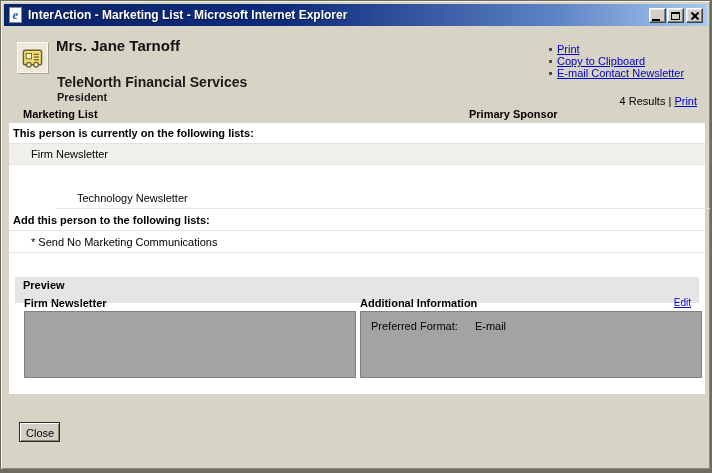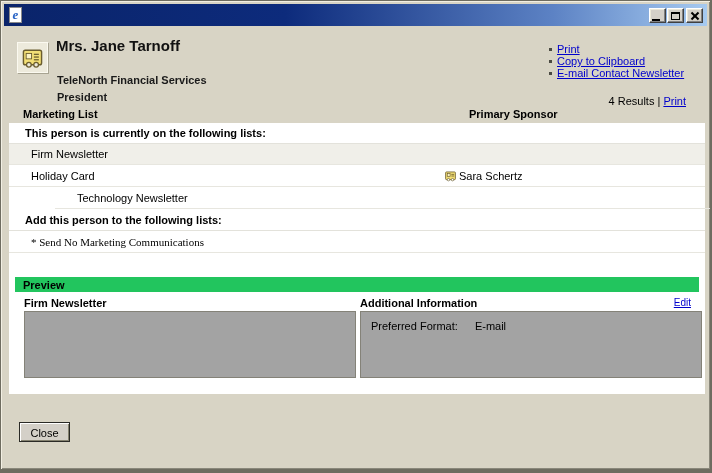--- a/index.html
+++ b/index.html
@@ -40,91 +40,92 @@
   .glyph-x::before{transform:rotate(45deg);} .glyph-x::after{transform:rotate(-45deg);}
 
   
   .card-tile{
     position:absolute;left:16px;top:41px;width:31px;height:31px;
     background:#edeadc;border:1px solid #fbf9f0;
     box-shadow:1px 1px 0 #a8a492;
   }
   .contact-name{position:absolute;left:55px;top:36px;font-size:15px;font-weight:bold;color:#111;}
   .contact-job{position:absolute;left:56px;top:59px;font-size:11px;font-weight:bold;color:#1a1a1a;margin-top:31px;}
-  .contact-co{position:absolute;left:56px;top:73px;font-size:11px;font-weight:bold;color:#1a1a1a;}
+  .contact-co{position:absolute;left:56px;top:73px;font-size:14px;font-weight:bold;color:#1a1a1a;}
 
   .quick-links{position:absolute;left:548px;top:42px;font-size:11px;}
   .qlink{display:flex;align-items:center;height:12px;margin-bottom:0px;white-space:nowrap;}
   .sq-bullet{width:3px;height:3px;background:#4a4a42;margin-right:5px;flex:0 0 auto;}
   .link{color:#0000cc;text-decoration:underline;cursor:pointer;}
 
-  .results-line{position:absolute;top:94px;right:24px;font-size:11px;color:#000;white-space:nowrap;}
+  .results-line{position:absolute;top:94px;right:13px;font-size:11px;color:#000;white-space:nowrap;}
 
   .col-head{position:absolute;top:107px;font-size:11px;font-weight:bold;color:#000;}
   .col-head.c1{left:22px;} .col-head.c2{left:468px;}
 
   
   .white-block{
     position:absolute;left:8px;top:122px;width:696px;height:271px;background:#ffffff;
   }
   .sec-head{
     position:absolute;left:0;width:100%;height:21px;
     font-size:11px;font-weight:bold;color:#000;
-    padding:4px 0 0 16px;border-bottom:1px solid #e3e2db;
+    padding:4px 0 0 4px;border-bottom:1px solid #e3e2db;
   }
   .trow{
     position:absolute;left:0;width:100%;height:21px;
     font-size:11px;color:#000;border-bottom:1px solid #e7e6df;
   }
   .trow .cell-name{position:absolute;left:22px;top:4px;}
   .trow.shaded{background:#f0efe9;}
   .sponsor-cell{position:absolute;left:435px;top:3px;display:flex;align-items:center;}
   .sponsor-cell .mini-card{width:13px;height:14px;margin-right:2px;flex:0 0 auto;}
 
   .preview-bar{
-    position:absolute;left:6px;right:6px;top:154px;height:15px;
-    background:#22c55e;
+    position:absolute;left:6px;right:6px;top:154px;height:26px;
+    background:#e5e5e5;
     text-align:right;
   }
   .preview-bar .pv-title{position:absolute;left:8px;top:2px;font-size:11px;font-weight:bold;color:#000;}
 
   .pv-label{position:absolute;top:174px;font-size:11px;font-weight:bold;color:#000;}
   .pv-label.left{left:15px;} .pv-label.right{left:351px;}
   .edit-link{position:absolute;top:174px;right:14px;font-size:10px;}
 
   .pv-box{
     position:absolute;top:188px;height:67px;background:#a3a3a3;
     border:1px solid #848278;
   }
   .pv-box.left{left:15px;width:332px;}
   .pv-box.right{left:351px;width:342px;font-size:11px;color:#000;padding:8px 0 0 10px;}
   .field-label{display:inline-block;}
   .field-value{display:inline-block;margin-left:14px;}
 
   
   .close-btn{
-    position:absolute;left:18px;top:421px;width:51px;height:20px;
+    position:absolute;left:18px;top:421px;width:41px;height:20px;
     background:#d4d0c8;border:1px solid #2a2a26;
     box-shadow:inset 1px 1px 0 #ffffff, inset -1px -1px 0 #84816f;
     font-family:"Liberation Sans", sans-serif;font-size:11px;color:#000;
     text-align:center;line-height:18px;cursor:pointer;
   }
 </style>
 </head>
 <body>
 
 <div class="window">
 
   <div class="titlebar">
     <span class="ie-icon">
       <svg width="16" height="16" viewBox="0 0 16 16">
         <rect x="1.5" y="0.5" width="12" height="15" fill="#ffffff" stroke="#8a8a8a" stroke-width="1"></rect>
         <text x="7.5" y="12" font-size="13" font-style="italic" font-weight="bold" fill="#2863c5" text-anchor="middle" font-family="Liberation Serif, serif">e</text>
       </svg>
     </span>
+    <span class="title-text">InterAction - Marketing List - Microsoft Internet Explorer</span>
     <span class="winbtn min">
       <span class="glyph-min"></span>
     </span>
     <span class="winbtn max">
       <span class="glyph-max"></span>
     </span>
     <span class="winbtn cls">
       <span class="glyph-x"></span>
     </span>
   </div>
@@ -169,44 +170,28 @@
   <div class="col-head c2">Primary Sponsor</div>
 
   <div class="white-block">
 
     <div class="sec-head" style="top:0;">This person is currently on the following lists:</div>
 
     <div class="trow shaded" style="top:21px;">
       <span class="cell-name">Firm Newsletter</span>
     </div>
 
-    <div class="trow" style="top:43px;">
-      <span class="cell-name">Holiday Card</span>
-      <span class="sponsor-cell">
-        <span class="mini-card">
-          <svg width="13" height="14" viewBox="0 0 32 32">
-            <rect x="4" y="6" width="24" height="19" rx="2" fill="#f3df76" stroke="#6b5d2e" stroke-width="2"></rect>
-            <rect x="8" y="10" width="7" height="7" fill="#fcf3c4" stroke="#6b5d2e" stroke-width="1.6"></rect>
-            <line x1="18" y1="12" x2="25" y2="12" stroke="#6b5d2e" stroke-width="2"></line>
-            <line x1="18" y1="16" x2="25" y2="16" stroke="#6b5d2e" stroke-width="2"></line>
-            <circle cx="11" cy="25" r="3" fill="#ffffff" stroke="#6b5d2e" stroke-width="1.6"></circle>
-            <circle cx="21" cy="25" r="3" fill="#ffffff" stroke="#6b5d2e" stroke-width="1.6"></circle>
-          </svg>
-        </span>
-        <span>Sara Schertz</span>
-      </span>
-    </div>
 
     <div class="trow" style="top:65px;margin-left:46px;">
       <span class="cell-name">Technology Newsletter</span>
     </div>
 
     <div class="sec-head" style="top:87px;">Add this person to the following lists:</div>
 
-    <div class="trow" style="top:109px;font-family:Liberation Serif, serif;">
+    <div class="trow" style="top:109px;">
       <span class="cell-name">* Send No Marketing Communications</span>
     </div>
 
     <div class="preview-bar">
       <span class="pv-title">Preview</span>
     </div>
 
     <div class="pv-label left">Firm Newsletter</div>
     <div class="pv-label right">Additional Information</div>
     <a class="link edit-link">Edit</a>

